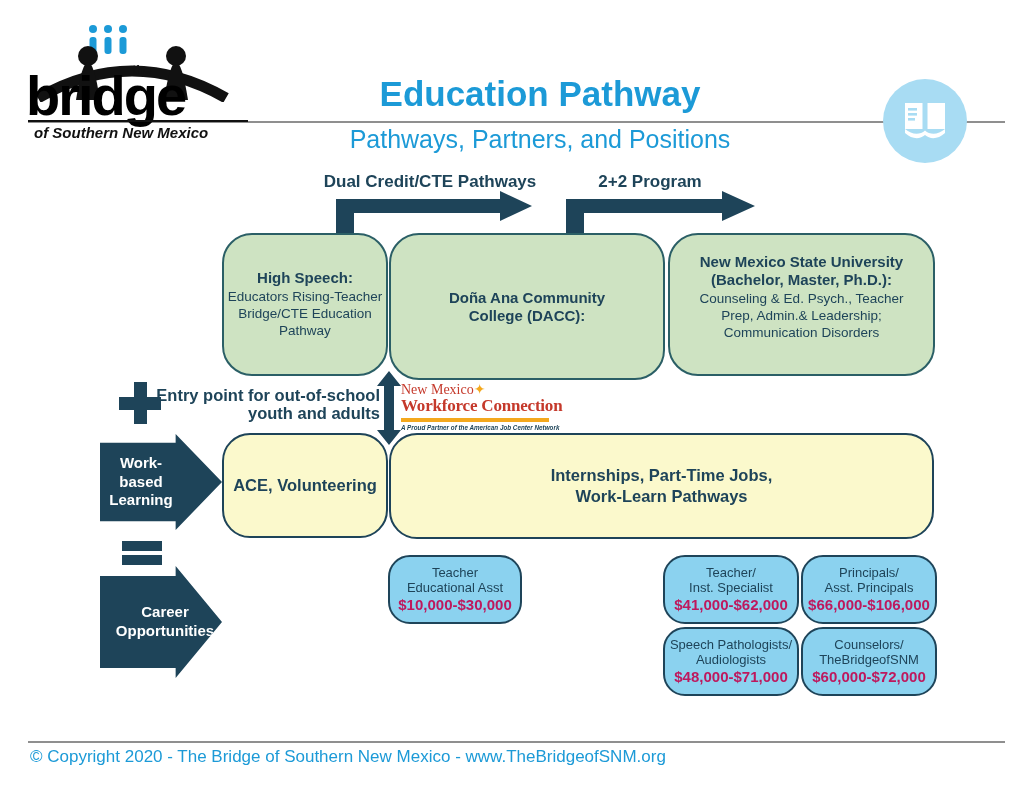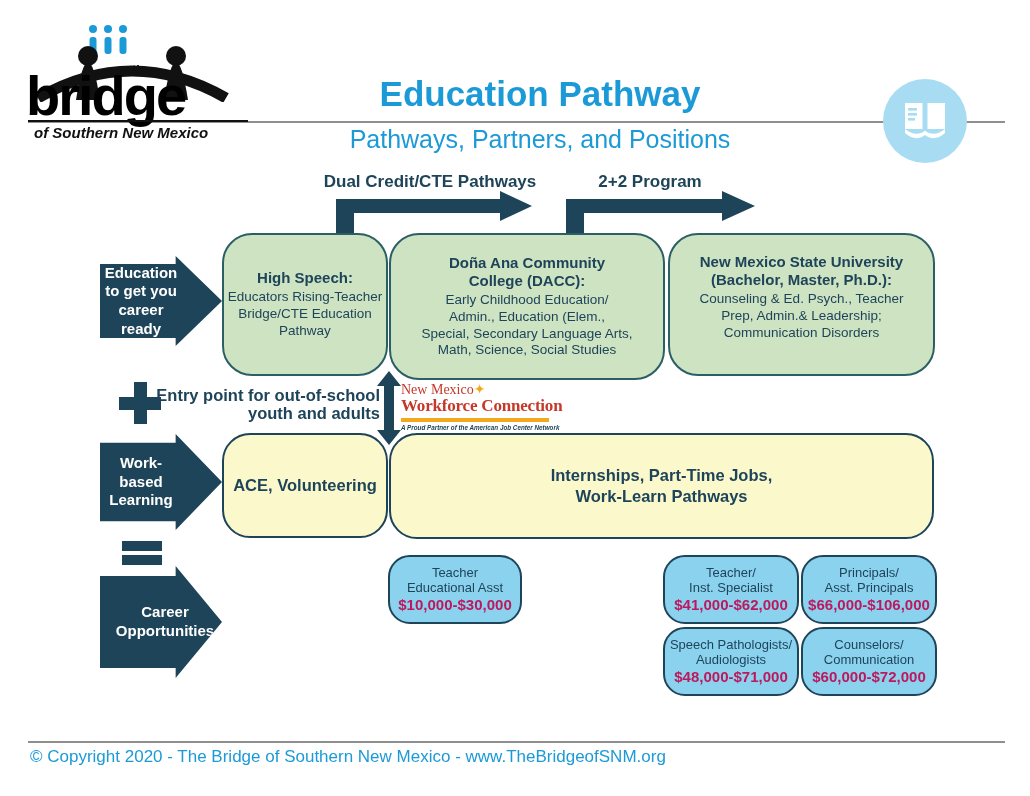--- a/index.html
+++ b/index.html
@@ -119,36 +119,29 @@
 
   <div class="abs round-box green-box" style="left:222px;top:233px;width:166px;height:143px;">
     <div class="box-title pre">High Speech:</div>
     <div class="box-body pre">Educators Rising-Teacher
 Bridge/CTE Education
 Pathway</div>
   </div>
   <div class="abs round-box green-box" style="left:389px;top:233px;width:276px;height:147px;">
     <div class="box-title pre">Doña Ana Community
 College (DACC):</div>
-    <div class="box-body pre">Early Childhood Education/
-Admin., Education (Elem.,
-Special, Secondary Language Arts,
-Math, Science, Social Studies</div>
   </div>
   <div class="abs round-box green-box" style="left:668px;top:233px;width:267px;height:143px;padding-bottom:14px;">
     <div class="box-title pre">New Mexico State University
 (Bachelor, Master, Ph.D.):</div>
     <div class="box-body pre">Counseling &amp; Ed. Psych., Teacher
 Prep, Admin.&amp; Leadership;
 Communication Disorders</div>
   </div>
 
-  <div class="abs fat-arrow pre" style="left:100px;top:256px;width:122px;height:90px;">Education
-to get you
-career ready</div>
   <div class="abs fat-arrow pre" style="left:100px;top:434px;width:122px;height:96px;">Work-based
 Learning</div>
   <div class="abs fat-arrow pre" style="left:100px;top:566px;width:122px;height:112px;padding-left:48px;">Career
 Opportunities</div>
 
   <div class="abs" style="left:119px;top:382px;width:42px;height:42px;">
     <div class="abs plus-h"></div>
       <div class="abs plus-v"></div>
   </div>
 
@@ -195,20 +188,20 @@
     <div class="career-salary">$66,000-$106,000</div>
   </div>
 
   <div class="abs round-box blue-box" style="left:663px;top:627px;width:136px;height:69px;">
     <div class="career-title pre">Speech Pathologists/
 Audiologists</div>
     <div class="career-salary">$48,000-$71,000</div>
   </div>
   <div class="abs round-box blue-box" style="left:801px;top:627px;width:136px;height:69px;">
     <div class="career-title pre">Counselors/
-Communication</div>
+TheBridgeofSNM</div>
     <div class="career-salary">$60,000-$72,000</div>
   </div>
 
   <div class="abs gray-line" style="left:28px;top:741px;width:977px;"></div>
   <div class="abs footer-text" style="left:30px;top:747px;">© Copyright 2020 - The Bridge of Southern New Mexico  - www.TheBridgeofSNM.org</div>
 
 </div>
 
 </body></html>

